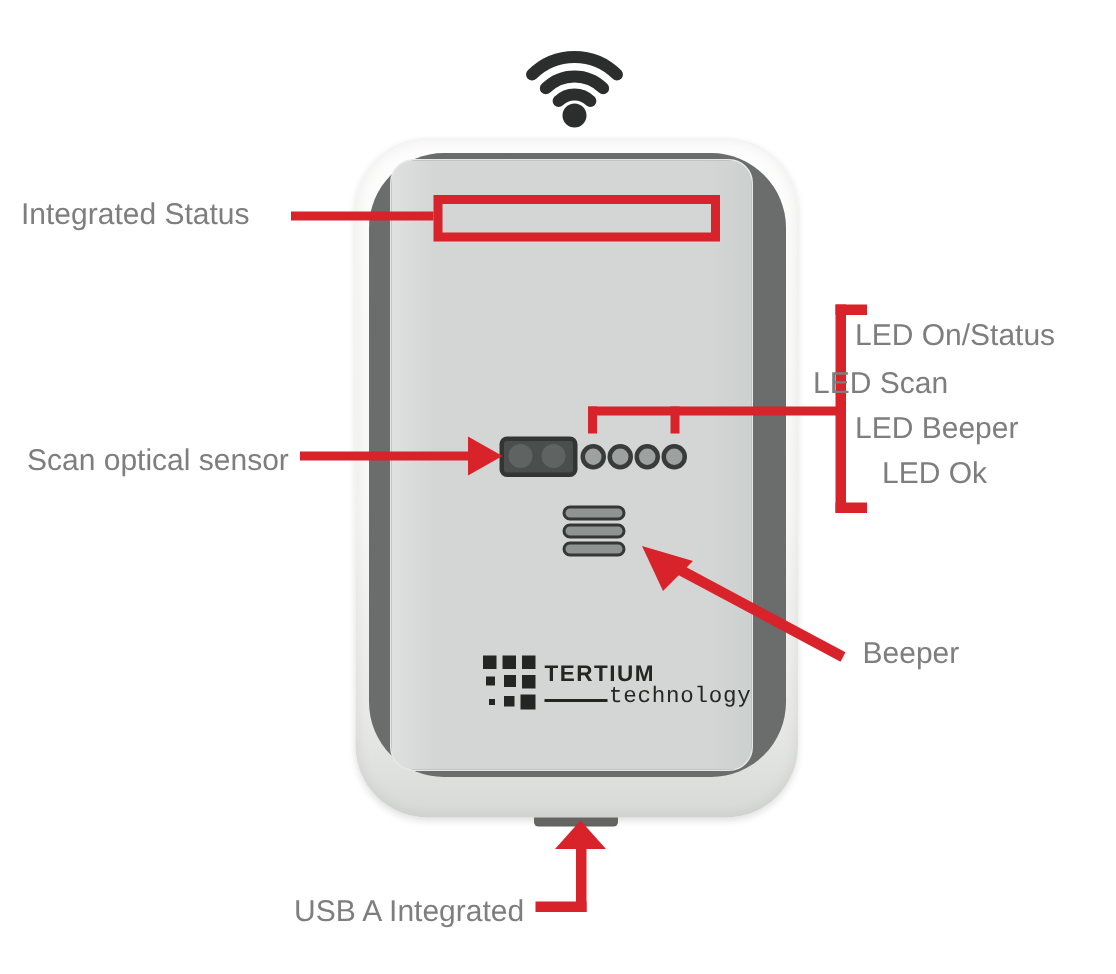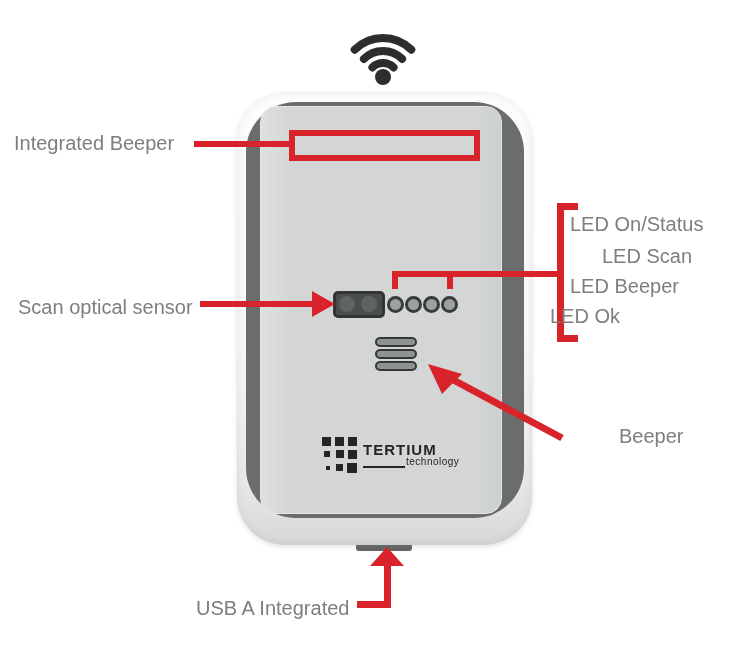--- a/index.html
+++ b/index.html
@@ -48,21 +48,21 @@
     background:#8f9392;z-index:5;
   }
   
   .logo-sq{background:var(--logo-dark,#242624);z-index:5;}
   .brand{
     left:363px;top:441px;font-size:15px;font-weight:700;letter-spacing:1px;
     color:var(--logo-dark,#242624);z-index:5;
   }
   .brand-line{left:363px;top:466px;width:42px;height:2px;background:var(--logo-dark,#242624);z-index:5;}
   .brand-sub{
-    left:406px;top:456px;font-family:Liberation Sans, sans-serif;font-size:10px;
+    left:406px;top:456px;font-family:Liberation Mono, monospace;font-size:15px;
     letter-spacing:0.5px;color:var(--logo-dark,#242624);z-index:5;
   }
   
   .red{background:var(--annotation-red,#d8232a);z-index:7;}
   .tri-right{
     width:0;height:0;border-left:23px solid var(--annotation-red,#d8232a);
     border-top:13px solid transparent;border-bottom:13px solid transparent;z-index:7;
   }
   .tri-up{
     width:0;height:0;border-bottom:19px solid var(--annotation-red,#d8232a);
@@ -145,22 +145,22 @@
     <line x1="138" y1="76" x2="22" y2="14" stroke="var(--annotation-red,#d8232a)" stroke-width="7"></line>
     <polygon points="4,2 38,12 18,32" fill="var(--annotation-red,#d8232a)"></polygon>
   </svg>
 
   <div>
     <div class="abs red" style="left:384px;top:564px;width:7px;height:44px;"></div>
     <div class="abs red" style="left:357px;top:601px;width:34px;height:7px;"></div>
     <div class="abs tri-up" style="left:370px;top:547px;"></div>
   </div>
 
-  <div class="abs lbl" style="left:14px;top:131px;">Integrated Beeper</div>
+  <div class="abs lbl" style="left:14px;top:131px;">Integrated Status</div>
   <div class="abs lbl" style="left:18px;top:295px;">Scan optical sensor</div>
   <div class="abs lbl" style="left:570px;top:212px;">LED On/Status</div>
-  <div class="abs lbl" style="left:602px;top:244px;">LED Scan</div>
+  <div class="abs lbl" style="left:542px;top:244px;">LED Scan</div>
   <div class="abs lbl" style="left:570px;top:274px;">LED Beeper</div>
-  <div class="abs lbl" style="left:550px;top:304px;">LED Ok</div>
-  <div class="abs lbl" style="left:575px;top:424px;margin-left:44px;">Beeper</div>
+  <div class="abs lbl" style="left:588px;top:304px;">LED Ok</div>
+  <div class="abs lbl" style="left:575px;top:424px;">Beeper</div>
   <div class="abs lbl" style="left:196px;top:596px;">USB A Integrated</div>
 
 </div>
 
 </body></html>

